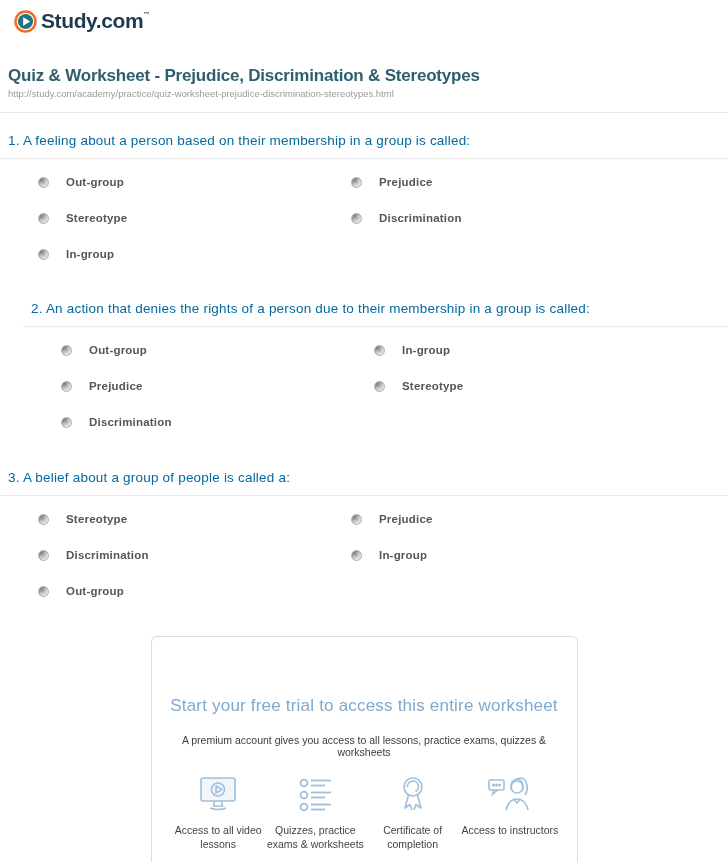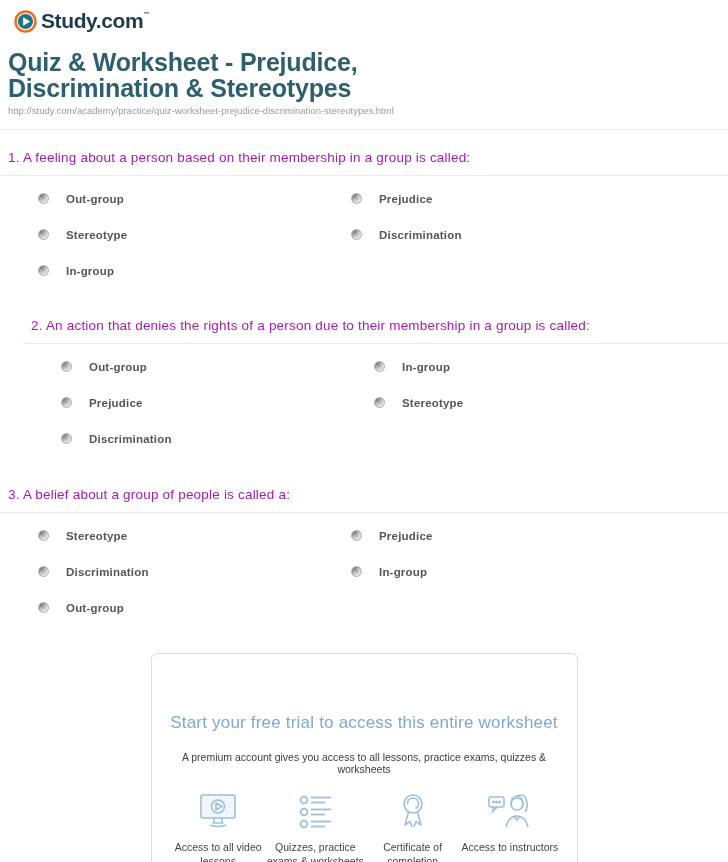--- a/index.html
+++ b/index.html
@@ -11,34 +11,34 @@
 
   
   .logo-row { padding:9px 0 0 14px; }
   .logo { display:inline-flex; align-items:center; gap:4px; }
   .logo svg { display:block; }
   .logo-text { font-size:21px; font-weight:bold; color:#1E3A4C; letter-spacing:-0.4px; }
   .logo-text .dot-orange { color:#F36C21; }
   .logo-tm { font-size:6px; vertical-align:top; color:#1E3A4C; position:relative; top:2px; }
 
   .page-title {
-    margin:12px 8px 0 8px; max-width:510px;
-    font-size:25px; line-height:1.04; font-weight:bold; color:#2D5F6E;
+    margin:30px 8px 0 8px; max-width:510px;
+    font-size:17px; line-height:1.04; font-weight:bold; color:#2D5F6E;
     letter-spacing:-0.2px;
   }
   .page-url { margin:4px 0 0 8px; font-size:9.5px; color:#9a9a9a; }
   .top-divider { margin-top:13px; border-top:1px solid #e7e7e7; }
 
   
   .question { width:100%; }
   .q1 { margin-top:20px; }
   .q2 { margin-top:29px;margin-left:23px; }
   .q3 { margin-top:30px; }
   .question-title {
-    font-size:13.5px; color:#a21caf; padding:0 0 10px 8px;
+    font-size:13.5px; color:#0369a1; padding:0 0 10px 8px;
     border-bottom:1px solid #ebebeb; letter-spacing:0.2px;
   }
   .options { display:flex; margin-top:5px; }
   .options-col { display:flex; flex-direction:column; }
   .options-col.left  { margin-left:38px;  width:313px; }
   .options-col.right { margin-left:0; }
   .option { display:flex; align-items:center; height:36px; }
   .radio {
     width:11px; height:11px; border-radius:50%; flex:0 0 auto;
     background:radial-gradient(circle at 35% 30%, #8f8f8f 0%, #d9d9d9 55%, #f5f5f5 100%);

